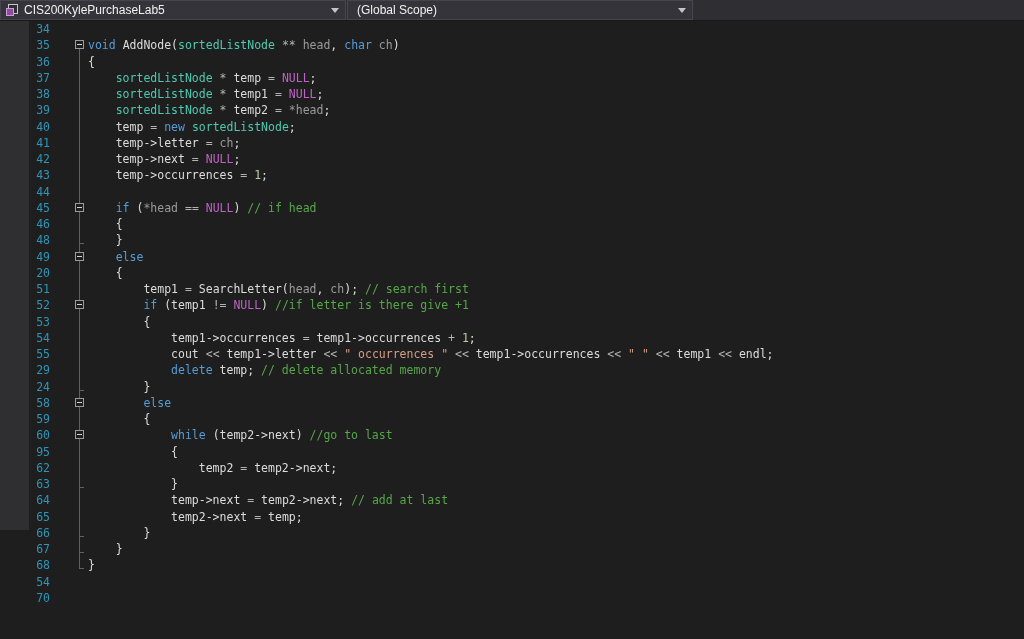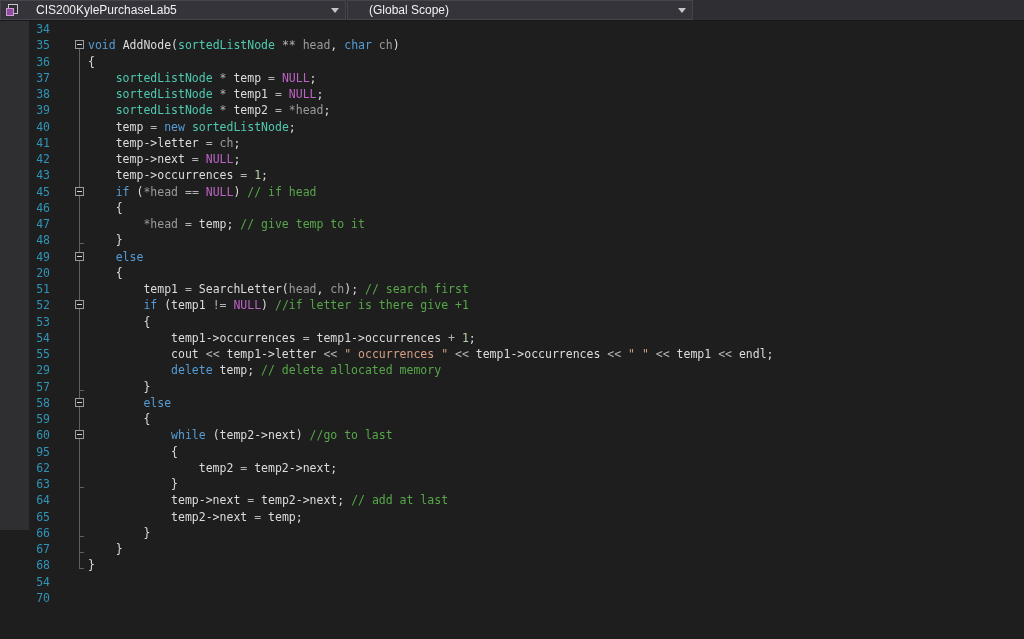--- a/index.html
+++ b/index.html
@@ -6,21 +6,21 @@
   html,body { width:1024px; height:639px; background:#1e1e1e; overflow:hidden;
               font-family:"Liberation Sans", sans-serif; }
 
   
   .navbar { height:21px; background:#2f2f33; display:flex; align-items:stretch;
             border-bottom:1px solid #191919; }
   .combo { width:346px; background:#34343a; border:1px solid #45454b;
            display:flex; align-items:center; padding:0 6px 0 4px;
            color:#f1f1f1; font-size:12px; cursor:default; }
   .combo + .combo { margin-left:1px; }
-  .combo .label { margin-left:17px; white-space:nowrap; overflow:hidden; }
+  .combo .label { margin-left:5px; white-space:nowrap; overflow:hidden; }
   .combo .chev { margin-left:auto; display:flex; align-items:center; }
   .navbar .rest { flex:1; }
 
   
   .editor { position:relative; height:509px; background:#1e1e1e; }
   .bp-margin { position:absolute; left:0; top:0; bottom:0; width:29px; background:#2f2f32; }
   .rows { position:absolute; left:0; top:0; right:0; }
   .row { height:16.26px; display:flex; white-space:pre;
          font-family:"DejaVu Sans Mono", monospace; font-size:11.5px; line-height:16.26px; }
   .lineno { width:50px; flex:none; text-align:right; color:#2f94b8; }
@@ -70,33 +70,33 @@
       <span class="row"><span class="lineno">34</span><span class="outline"></span><span class="code" style="padding-left: 0ch;"></span></span>
       <span class="row"><span class="lineno">35</span><span class="outline"><span class="vline" style="top: 11px;"></span><span class="obox"></span></span><span class="code" style="padding-left: 0ch;"><span class="tok-k">void </span><span class="tok-d">AddNode(</span><span class="tok-t">sortedListNode</span><span class="tok-o"> ** </span><span class="tok-p">head</span><span class="tok-d">, </span><span class="tok-k">char</span><span class="tok-p"> ch</span><span class="tok-d">)</span></span></span>
       <span class="row"><span class="lineno">36</span><span class="outline"><span class="vline" style="top: 0px;"></span></span><span class="code" style="padding-left: 0ch;"><span class="tok-d">{</span></span></span>
       <span class="row"><span class="lineno">37</span><span class="outline"><span class="vline" style="top: 0px;"></span></span><span class="code" style="padding-left: 4ch;"><span class="tok-t">sortedListNode</span><span class="tok-o"> * </span><span class="tok-d">temp</span><span class="tok-o"> = </span><span class="tok-m">NULL</span><span class="tok-d">;</span></span></span>
       <span class="row"><span class="lineno">38</span><span class="outline"><span class="vline" style="top: 0px;"></span></span><span class="code" style="padding-left: 4ch;"><span class="tok-t">sortedListNode</span><span class="tok-o"> * </span><span class="tok-d">temp1</span><span class="tok-o"> = </span><span class="tok-m">NULL</span><span class="tok-d">;</span></span></span>
       <span class="row"><span class="lineno">39</span><span class="outline"><span class="vline" style="top: 0px;"></span></span><span class="code" style="padding-left: 4ch;"><span class="tok-t">sortedListNode</span><span class="tok-o"> * </span><span class="tok-d">temp2</span><span class="tok-o"> = </span><span class="tok-p">*head</span><span class="tok-d">;</span></span></span>
       <span class="row"><span class="lineno">40</span><span class="outline"><span class="vline" style="top: 0px;"></span></span><span class="code" style="padding-left: 4ch;"><span class="tok-d">temp</span><span class="tok-o"> = </span><span class="tok-k">new </span><span class="tok-t">sortedListNode</span><span class="tok-d">;</span></span></span>
       <span class="row"><span class="lineno">41</span><span class="outline"><span class="vline" style="top: 0px;"></span></span><span class="code" style="padding-left: 4ch;"><span class="tok-d">temp-&gt;letter</span><span class="tok-o"> = </span><span class="tok-p">ch</span><span class="tok-d">;</span></span></span>
       <span class="row"><span class="lineno">42</span><span class="outline"><span class="vline" style="top: 0px;"></span></span><span class="code" style="padding-left: 4ch;"><span class="tok-d">temp-&gt;next</span><span class="tok-o"> = </span><span class="tok-m">NULL</span><span class="tok-d">;</span></span></span>
       <span class="row"><span class="lineno">43</span><span class="outline"><span class="vline" style="top: 0px;"></span></span><span class="code" style="padding-left: 4ch;"><span class="tok-d">temp-&gt;occurrences</span><span class="tok-o"> = </span><span class="tok-n">1</span><span class="tok-d">;</span></span></span>
+      <span class="row"><span class="lineno">44</span><span class="outline"><span class="vline" style="top: 0px;"></span></span><span class="code" style="padding-left: 0ch;"></span></span>
       <span class="row"><span class="lineno">45</span><span class="outline"><span class="vline" style="top: 0px;"></span><span class="obox"></span></span><span class="code" style="padding-left: 4ch;"><span class="tok-k">if</span><span class="tok-d"> (</span><span class="tok-p">*head</span><span class="tok-o"> == </span><span class="tok-m">NULL</span><span class="tok-d">) </span><span class="tok-c">// if head</span></span></span>
       <span class="row"><span class="lineno">46</span><span class="outline"><span class="vline" style="top: 0px;"></span></span><span class="code" style="padding-left: 4ch;"><span class="tok-d">{</span></span></span>
-      <span class="row"><span class="lineno">47</span><span class="outline"><span class="vline" style="top: 0px;"></span></span><span class="code" style="padding-left: 8ch;"><span class="tok-p">*head</span><span class="tok-o"> = </span><span class="tok-d">temp; </span><span class="tok-c">// give temp to it</span></span></span>
       <span class="row"><span class="lineno">48</span><span class="outline"><span class="vline" style="top: 0px;"></span><span class="nub"></span></span><span class="code" style="padding-left: 4ch;"><span class="tok-d">}</span></span></span>
       <span class="row"><span class="lineno">49</span><span class="outline"><span class="vline" style="top: 0px;"></span><span class="obox"></span></span><span class="code" style="padding-left: 4ch;"><span class="tok-k">else</span></span></span>
       <span class="row"><span class="lineno">20</span><span class="outline"><span class="vline" style="top: 0px;"></span></span><span class="code" style="padding-left: 4ch;"><span class="tok-d">{</span></span></span>
       <span class="row"><span class="lineno">51</span><span class="outline"><span class="vline" style="top: 0px;"></span></span><span class="code" style="padding-left: 8ch;"><span class="tok-d">temp1</span><span class="tok-o"> = </span><span class="tok-d">SearchLetter(</span><span class="tok-p">head</span><span class="tok-d">, </span><span class="tok-p">ch</span><span class="tok-d">); </span><span class="tok-c">// search first</span></span></span>
       <span class="row"><span class="lineno">52</span><span class="outline"><span class="vline" style="top: 0px;"></span><span class="obox"></span></span><span class="code" style="padding-left: 8ch;"><span class="tok-k">if</span><span class="tok-d"> (temp1</span><span class="tok-o"> != </span><span class="tok-m">NULL</span><span class="tok-d">) </span><span class="tok-c">//if letter is there give +1</span></span></span>
       <span class="row"><span class="lineno">53</span><span class="outline"><span class="vline" style="top: 0px;"></span></span><span class="code" style="padding-left: 8ch;"><span class="tok-d">{</span></span></span>
       <span class="row"><span class="lineno">54</span><span class="outline"><span class="vline" style="top: 0px;"></span></span><span class="code" style="padding-left: 12ch;"><span class="tok-d">temp1-&gt;occurrences</span><span class="tok-o"> = </span><span class="tok-d">temp1-&gt;occurrences</span><span class="tok-o"> + </span><span class="tok-n">1</span><span class="tok-d">;</span></span></span>
       <span class="row"><span class="lineno">55</span><span class="outline"><span class="vline" style="top: 0px;"></span></span><span class="code" style="padding-left: 12ch;"><span class="tok-d">cout</span><span class="tok-o"> &lt;&lt; </span><span class="tok-d">temp1-&gt;letter</span><span class="tok-o"> &lt;&lt; </span><span class="tok-s">" occurrences "</span><span class="tok-o"> &lt;&lt; </span><span class="tok-d">temp1-&gt;occurrences</span><span class="tok-o"> &lt;&lt; </span><span class="tok-s">" "</span><span class="tok-o"> &lt;&lt; </span><span class="tok-d">temp1</span><span class="tok-o"> &lt;&lt; </span><span class="tok-d">endl;</span></span></span>
       <span class="row"><span class="lineno">29</span><span class="outline"><span class="vline" style="top: 0px;"></span></span><span class="code" style="padding-left: 12ch;"><span class="tok-k">delete</span><span class="tok-d"> temp; </span><span class="tok-c">// delete allocated memory</span></span></span>
-      <span class="row"><span class="lineno">57</span><span class="outline"><span class="vline" style="top: 0px;"></span><span class="nub"></span></span><span class="code" style="padding-left: 8ch;"><span class="tok-d">}</span></span></span>
+      <span class="row"><span class="lineno">24</span><span class="outline"><span class="vline" style="top: 0px;"></span><span class="nub"></span></span><span class="code" style="padding-left: 8ch;"><span class="tok-d">}</span></span></span>
       <span class="row"><span class="lineno">58</span><span class="outline"><span class="vline" style="top: 0px;"></span><span class="obox"></span></span><span class="code" style="padding-left: 8ch;"><span class="tok-k">else</span></span></span>
       <span class="row"><span class="lineno">59</span><span class="outline"><span class="vline" style="top: 0px;"></span></span><span class="code" style="padding-left: 8ch;"><span class="tok-d">{</span></span></span>
       <span class="row"><span class="lineno">60</span><span class="outline"><span class="vline" style="top: 0px;"></span><span class="obox"></span></span><span class="code" style="padding-left: 12ch;"><span class="tok-k">while</span><span class="tok-d"> (temp2-&gt;next) </span><span class="tok-c">//go to last</span></span></span>
       <span class="row"><span class="lineno">95</span><span class="outline"><span class="vline" style="top: 0px;"></span></span><span class="code" style="padding-left: 12ch;"><span class="tok-d">{</span></span></span>
       <span class="row"><span class="lineno">62</span><span class="outline"><span class="vline" style="top: 0px;"></span></span><span class="code" style="padding-left: 16ch;"><span class="tok-d">temp2</span><span class="tok-o"> = </span><span class="tok-d">temp2-&gt;next;</span></span></span>
       <span class="row"><span class="lineno">63</span><span class="outline"><span class="vline" style="top: 0px;"></span><span class="nub"></span></span><span class="code" style="padding-left: 12ch;"><span class="tok-d">}</span></span></span>
       <span class="row"><span class="lineno">64</span><span class="outline"><span class="vline" style="top: 0px;"></span></span><span class="code" style="padding-left: 12ch;"><span class="tok-d">temp-&gt;next</span><span class="tok-o"> = </span><span class="tok-d">temp2-&gt;next; </span><span class="tok-c">// add at last</span></span></span>
       <span class="row"><span class="lineno">65</span><span class="outline"><span class="vline" style="top: 0px;"></span></span><span class="code" style="padding-left: 12ch;"><span class="tok-d">temp2-&gt;next</span><span class="tok-o"> = </span><span class="tok-d">temp;</span></span></span>
       <span class="row"><span class="lineno">66</span><span class="outline"><span class="vline" style="top: 0px;"></span><span class="nub"></span></span><span class="code" style="padding-left: 8ch;"><span class="tok-d">}</span></span></span>
       <span class="row"><span class="lineno">67</span><span class="outline"><span class="vline" style="top: 0px;"></span><span class="nub"></span></span><span class="code" style="padding-left: 4ch;"><span class="tok-d">}</span></span></span>

